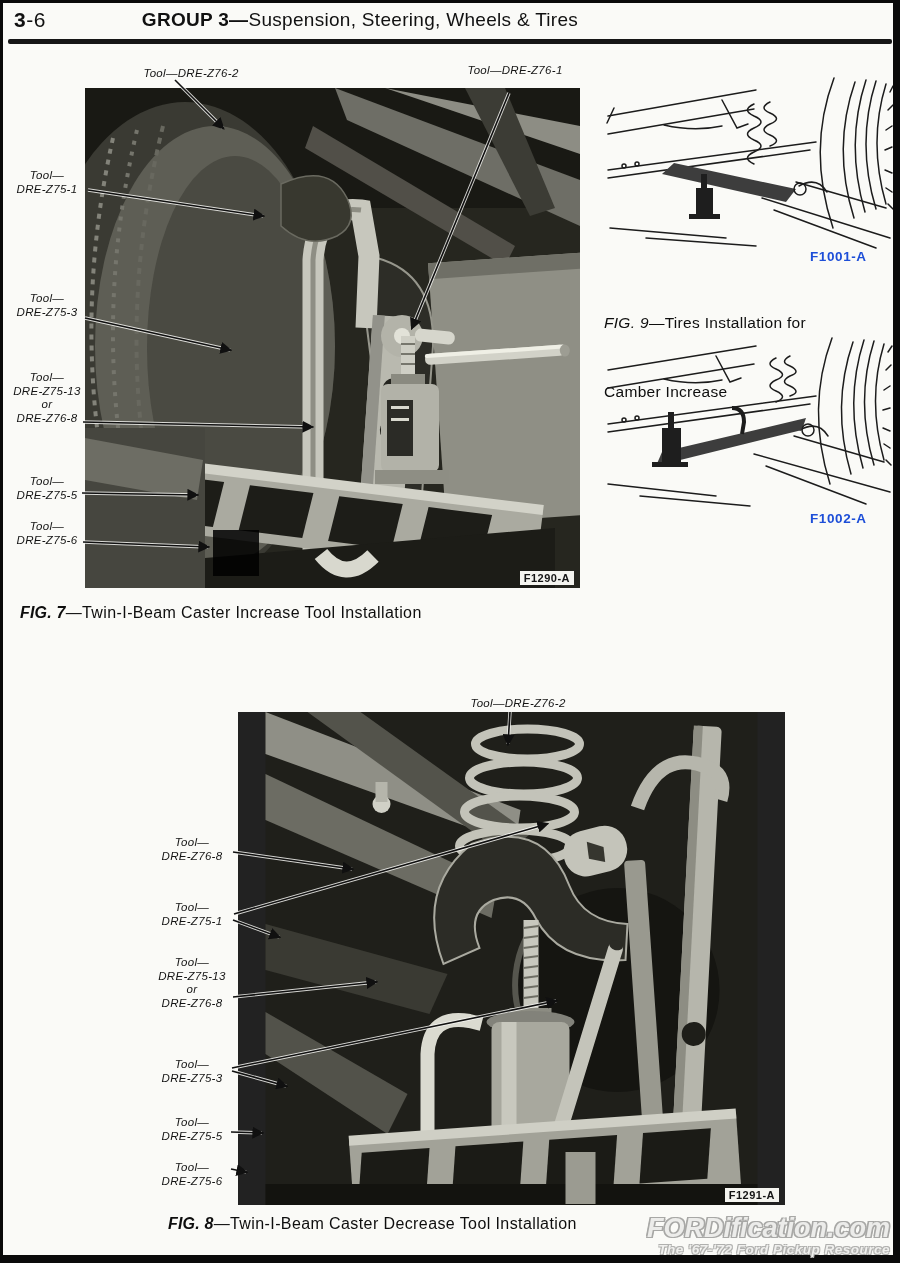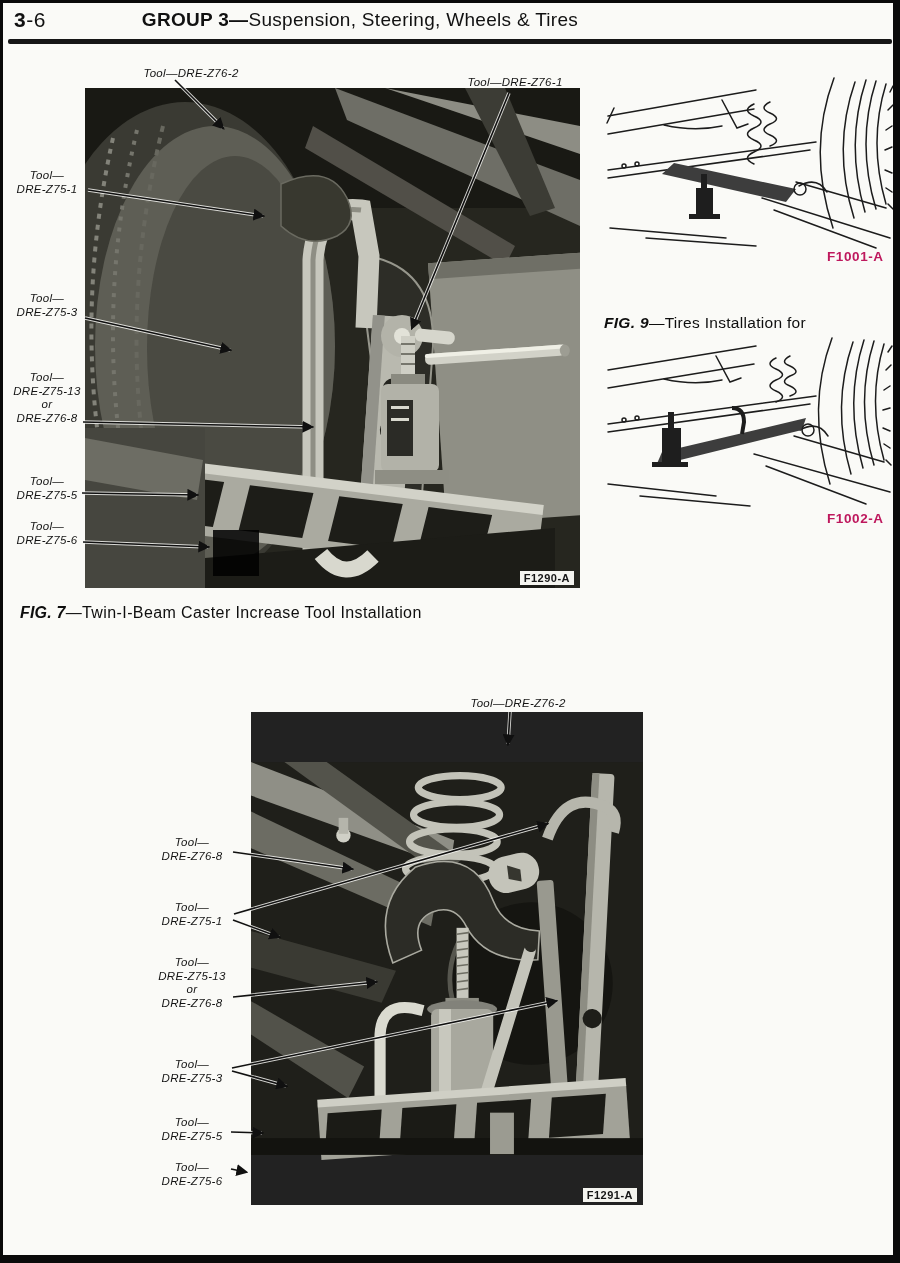--- a/index.html
+++ b/index.html
@@ -18,40 +18,40 @@
   
   .pageno{position:absolute;left:14px;top:8px;font-size:21px;letter-spacing:.5px;}
   .pageno b{font-weight:bold;}
   .hdr-title{position:absolute;left:0;top:9px;width:720px;text-align:center;font-size:19px;letter-spacing:.3px;white-space:nowrap;}
   .hdr-title .tb{font-weight:bold;}
   .rule{position:absolute;left:8px;top:39px;width:884px;height:5px;background:#161616;border-radius:2px;}
 
   
   .photo{position:absolute;background:#222;overflow:hidden;text-align:center;}
   .photo7{left:85px;top:88px;width:495px;height:500px;}
-  .photo8{left:251px;top:712px;width:392px;height:493px;}
+  .photo8{left:238px;top:712px;width:547px;height:493px;}
   .photo svg{display:block;width:100%;height:100%;}
   .chip{
     position:absolute;right:6px;bottom:3px;background:#f4f4ef;color:#141414;
     font-weight:bold;font-size:11px;letter-spacing:.5px;padding:0 4px;line-height:14px;
   }
 
   
   .callout{
     position:absolute;font-style:italic;font-size:11.5px;line-height:1.18;
     text-align:center;color:#141414;letter-spacing:.3px;white-space:nowrap;
   }
   .callout span{display:block;}
 
   
   .cap{position:absolute;font-size:16px;letter-spacing:.4px;color:#0e0e0e;white-space:pre;}
   .cap .fig{font-style:italic;font-weight:bold;letter-spacing:.2px;text-align:center;}
   .cap2{position:absolute;font-size:15.5px;letter-spacing:.3px;color:#0e0e0e;line-height:1.5;white-space:pre;}
-  .cap2 .fig{font-style:italic;font-weight:bold;}
-  .fcode{position:absolute;font-weight:bold;font-size:13.5px;letter-spacing:.6px;color:#be185d;margin-left:17px;}
+  .cap2 .fig{font-style:italic;font-weight:normal;}
+  .fcode{position:absolute;font-weight:bold;font-size:13.5px;letter-spacing:.6px;color:#1d4ed8;}
 
   
   .drawing{position:absolute;}
   .drawing svg{display:block;width:100%;height:100%;}
 
   
   .arrows{position:absolute;pointer-events:none;}
   .lh{stroke:#f6f6f2;stroke-width:3.4;fill:none;opacity:.85;}
   .ld{stroke:#101010;stroke-width:1.6;fill:none;}
 
@@ -151,21 +151,21 @@
       <polygon points="120,470 470,440 470,500 120,500" fill="#1c1c17"></polygon>
       <rect x="128" y="442" width="46" height="46" fill="#cccc c2" opacity=".85"></rect>
       <path d="M236 466 q 24 30 52 2" stroke="#d8d8ce" stroke-width="16" fill="none"></path>
     </svg>
     <div class="chip">F1290-A</div>
   </div>
 
   <div class="callout" style="left:126px;top:67px;width:130px">
     <span>Tool—DRE-Z76-2</span>
   </div>
-  <div class="callout" style="left:460px;top:76px;width:110px">
+  <div class="callout" style="left:460px;top:64px;width:110px">
     <span>Tool—DRE-Z76-1</span>
   </div>
   <div class="callout" style="left:8px;top:169px;width:78px">
     <span>Tool—</span>
     <span>DRE-Z75-1</span>
   </div>
   <div class="callout" style="left:8px;top:292px;width:78px">
     <span>Tool—</span>
     <span>DRE-Z75-3</span>
   </div>
@@ -240,20 +240,21 @@
         <rect x="92" y="112" width="17" height="28"></rect>
         <rect x="97" y="98" width="6" height="14"></rect>
         <rect x="85" y="138" width="31" height="5"></rect>
       </g>
       <circle cx="196" cy="113" r="6" fill="none" stroke="#1c1c1c" stroke-width="1.5"></circle>
     </svg>
   </div>
   <div class="fcode" style="left:810px;top:249px">F1001-A</div>
   <div class="cap2" style="left:604px;top:264px">
     <div><span class="fig">FIG. 9</span><span>—Tires Installation for</span></div>
+    <div>Camber Increase</div>
   </div>
 
   <div class="drawing" style="left:604px;top:334px;width:289px;height:180px">
     <svg viewBox="0 0 289 180">
       <g stroke="#1c1c1c" stroke-width="1.5" fill="none" stroke-linecap="round">
         <path d="M4 36 L152 12"></path>
           <path d="M4 54 L150 30"></path>
         <path d="M60 45 q 30 7 58 1"></path>
           <path d="M112 22 l 14 26 l 11 -4"></path>
         <path d="M4 90 L212 62"></path>
@@ -417,15 +418,20 @@
     <path class="ld" marker-end="url(#ah8)" d="M93 162 L212 179"></path>
     <path class="ld" marker-end="url(#ah8)" d="M94 224 L407 134"></path>
     <path class="ld" marker-end="url(#ah8)" d="M93 230 L139 247"></path>
     <path class="ld" marker-end="url(#ah8)" d="M93 307 L236 292"></path>
     <path class="ld" marker-end="url(#ah8)" d="M92 378 L416 311"></path>
     <path class="ld" marker-end="url(#ah8)" d="M92 381 L146 396"></path>
     <path class="ld" marker-end="url(#ah8)" d="M91 442 L122 443"></path>
     <path class="ld" marker-end="url(#ah8)" d="M91 479 L106 482"></path>
   </svg>
 
-
+  <div class="cap" style="left:168px;top:1215px"><span class="fig">FIG. 8</span><span>—Twin-I-Beam Caster Decrease Tool Installation</span></div>
+
+  <div class="watermark">
+    <div class="wm-main">FORDification.com</div>
+    <div class="wm-sub">The '67-'72 Ford Pickup Resource</div>
+  </div>
 
 </div>
 
 </body></html>

